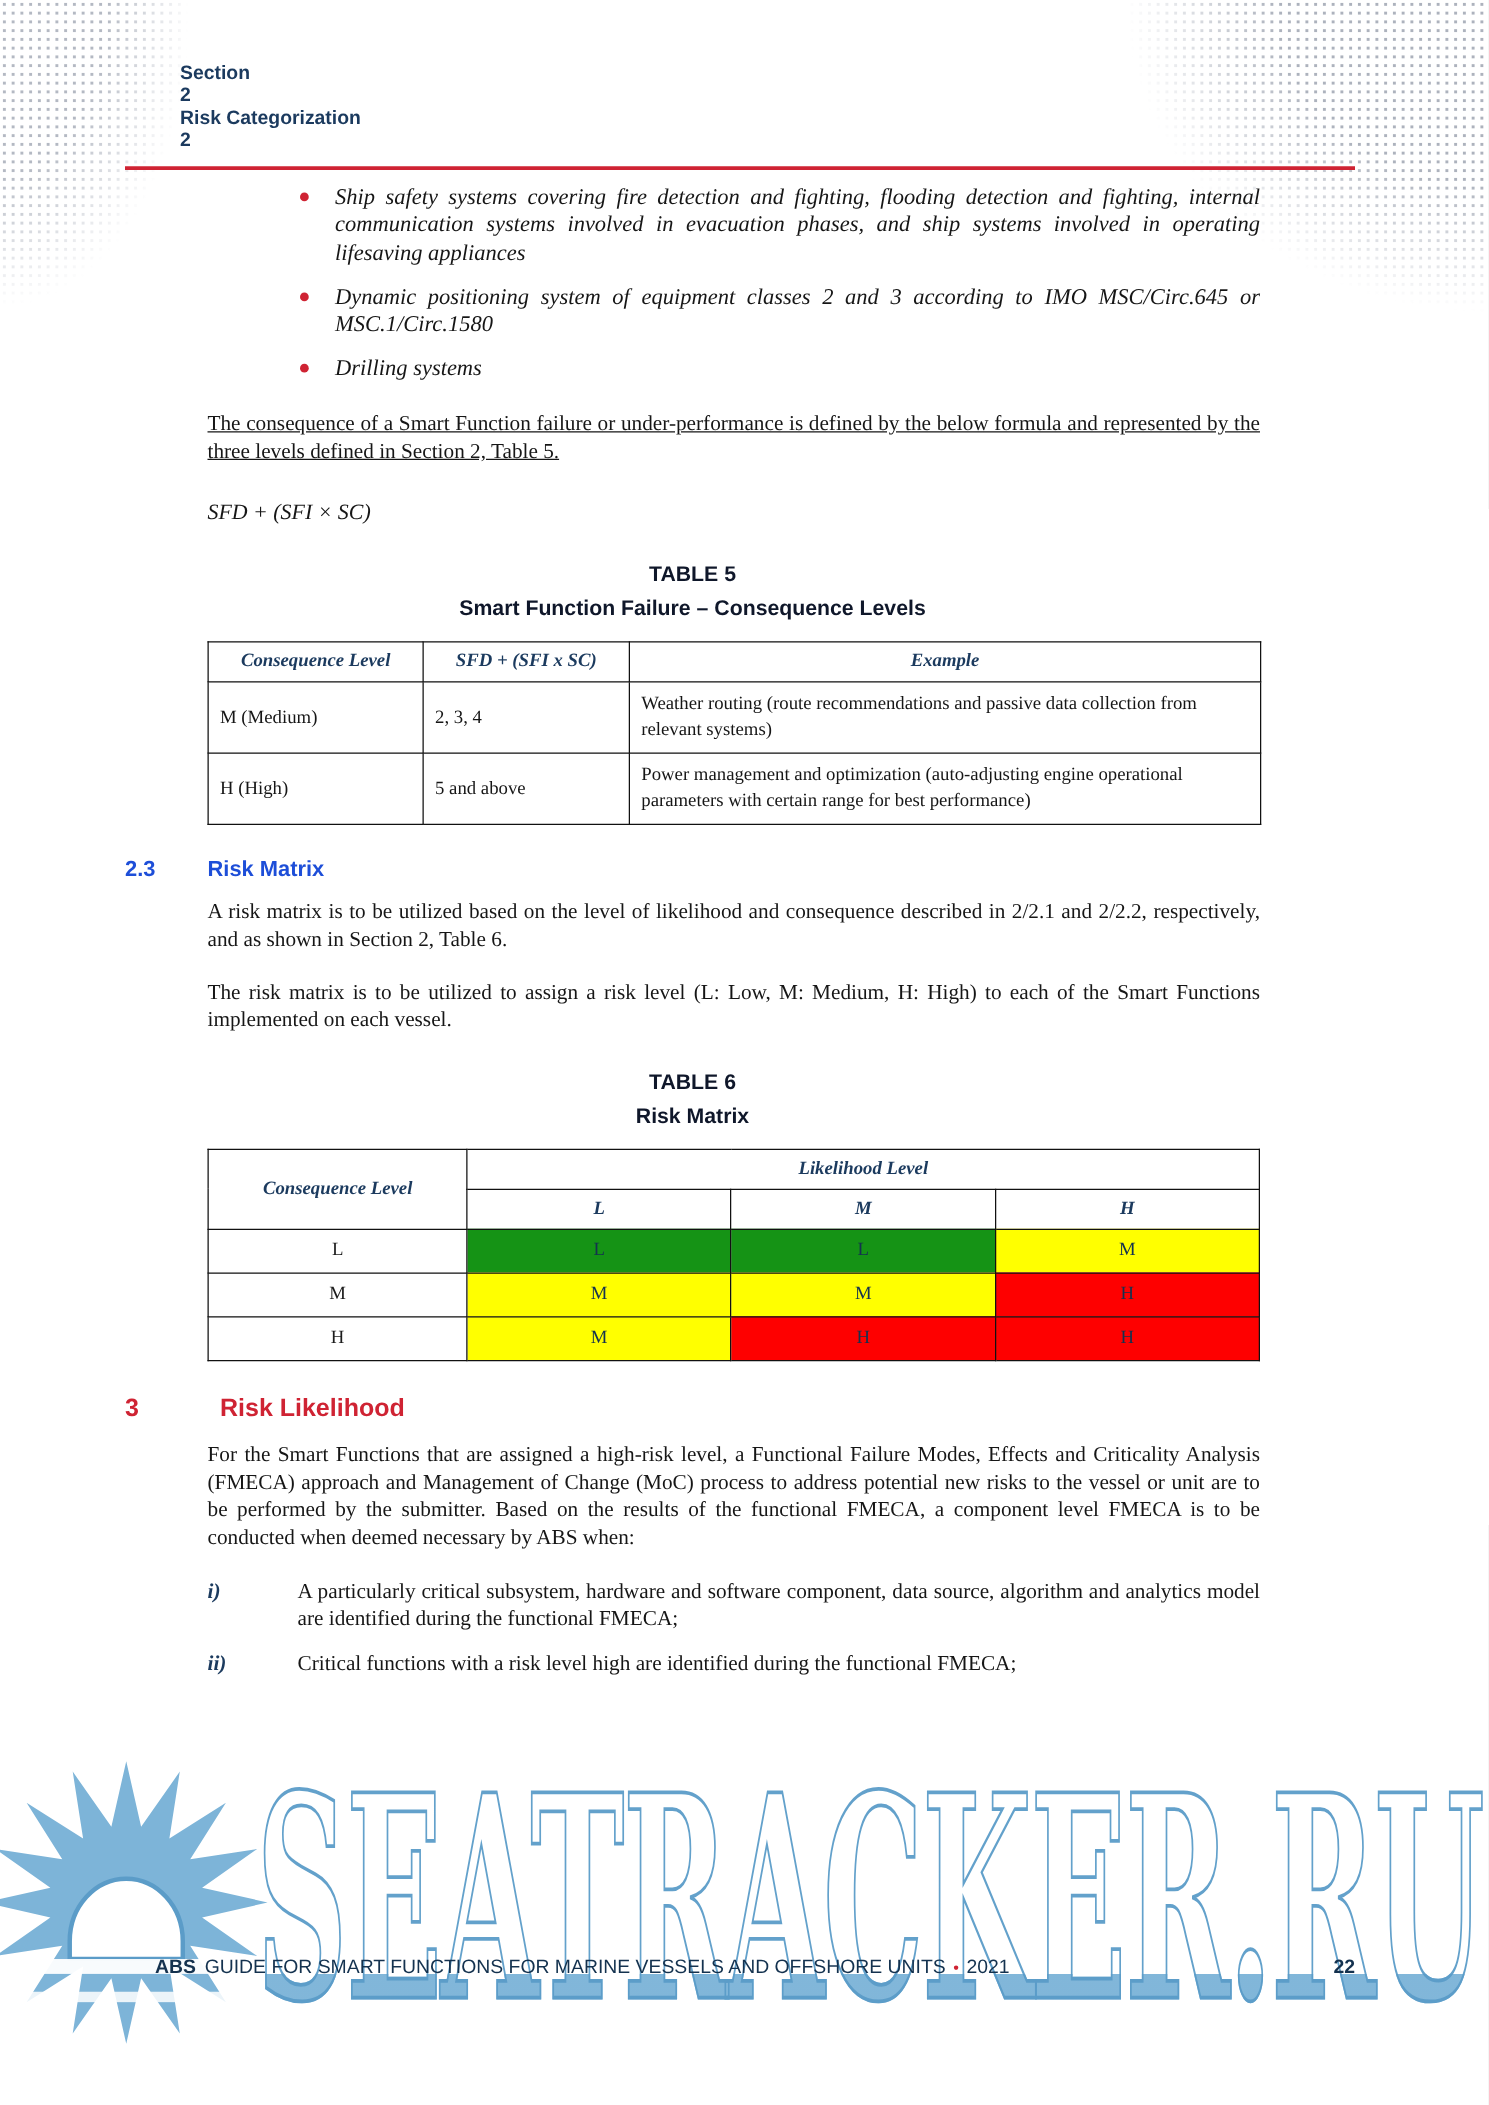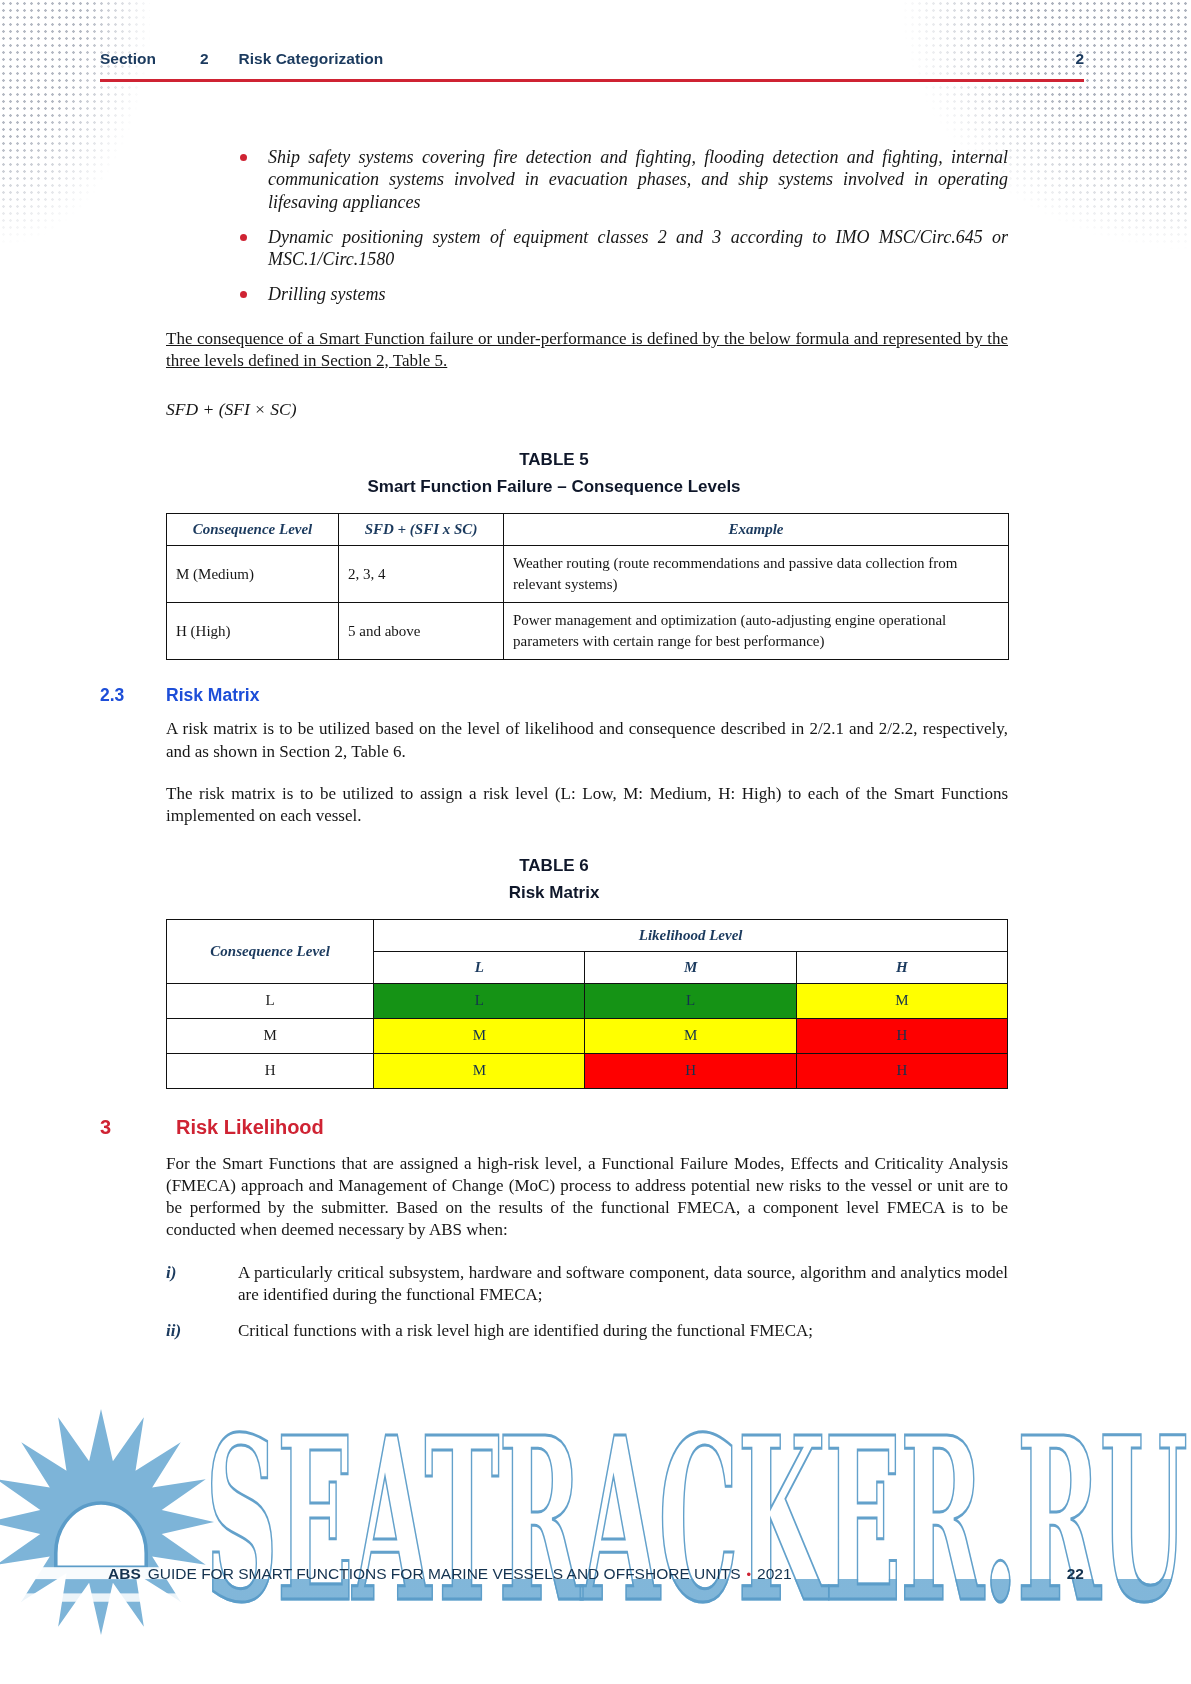--- a/index.html
+++ b/index.html
@@ -23,21 +23,21 @@
     background-size:7px 7px;
     -webkit-mask-image:radial-gradient(150% 95% at 0% 0%, #000 38%, transparent 68%);
     mask-image:radial-gradient(150% 95% at 0% 0%, #000 38%, transparent 68%);
   }
 
   
   .hdr {
     position:absolute; top:50px; left:100px; right:107px; z-index:2;
     font-family:"Liberation Sans", sans-serif; font-weight:bold; font-size:15.5px;
     color:#1b3a5e; display:flex; align-items:baseline;
-    border-bottom:3px solid #cf2333; padding-bottom:11px;
+    border-bottom:3px solid #cf2333; padding-bottom:11px;flex-direction:column;
   }
   .hdr .sec-num { margin-left:44px; }
   .hdr .sec-title { margin-left:30px; }
   .hdr .spacer { flex:1; }
 
   
   .content { position:absolute; top:146px; left:100px; width:908px; z-index:2; }
   .bodytext { margin-left:66px; width:842px; }
   .just { text-align:justify; }
   p { margin:0; font-size:17px; line-height:22.3px; }
@@ -92,21 +92,21 @@
     letter-spacing:-3px; white-space:nowrap;
     transform:scale(0.45,1); transform-origin:left top;
     background:linear-gradient(180deg, rgba(125,180,216,0) 0 76%, rgba(125,180,216,.97) 76% 100%);
     -webkit-background-clip:text; background-clip:text; color:transparent;
     -webkit-text-stroke:3px rgba(91,156,200,.95);
   }
   .sun-logo { position:absolute; left:-18px; top:1398px; z-index:3; }
 
   
   .ftr {
-    position:absolute; top:1565px; left:108px; right:107px; z-index:5;
+    position:absolute; top:1565px; left:124px; right:107px; z-index:5;
     font-family:"Liberation Sans", sans-serif; font-size:15.5px; color:#14324f;
     display:flex; align-items:baseline;
   }
   .ftr .brand { font-weight:bold; margin-right:7px; }
   .ftr .dotsep { color:#cf2333; margin:0 6px; font-size:13px; }
   .ftr .spacer { flex:1; }
   .ftr .pg { font-weight:bold; }
 </style>
 </head>
 <body>

